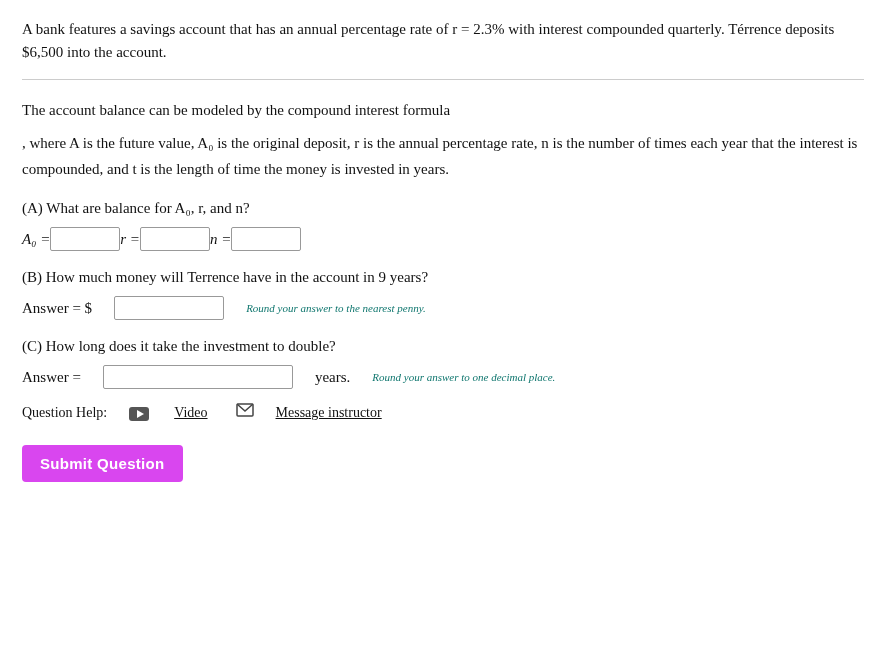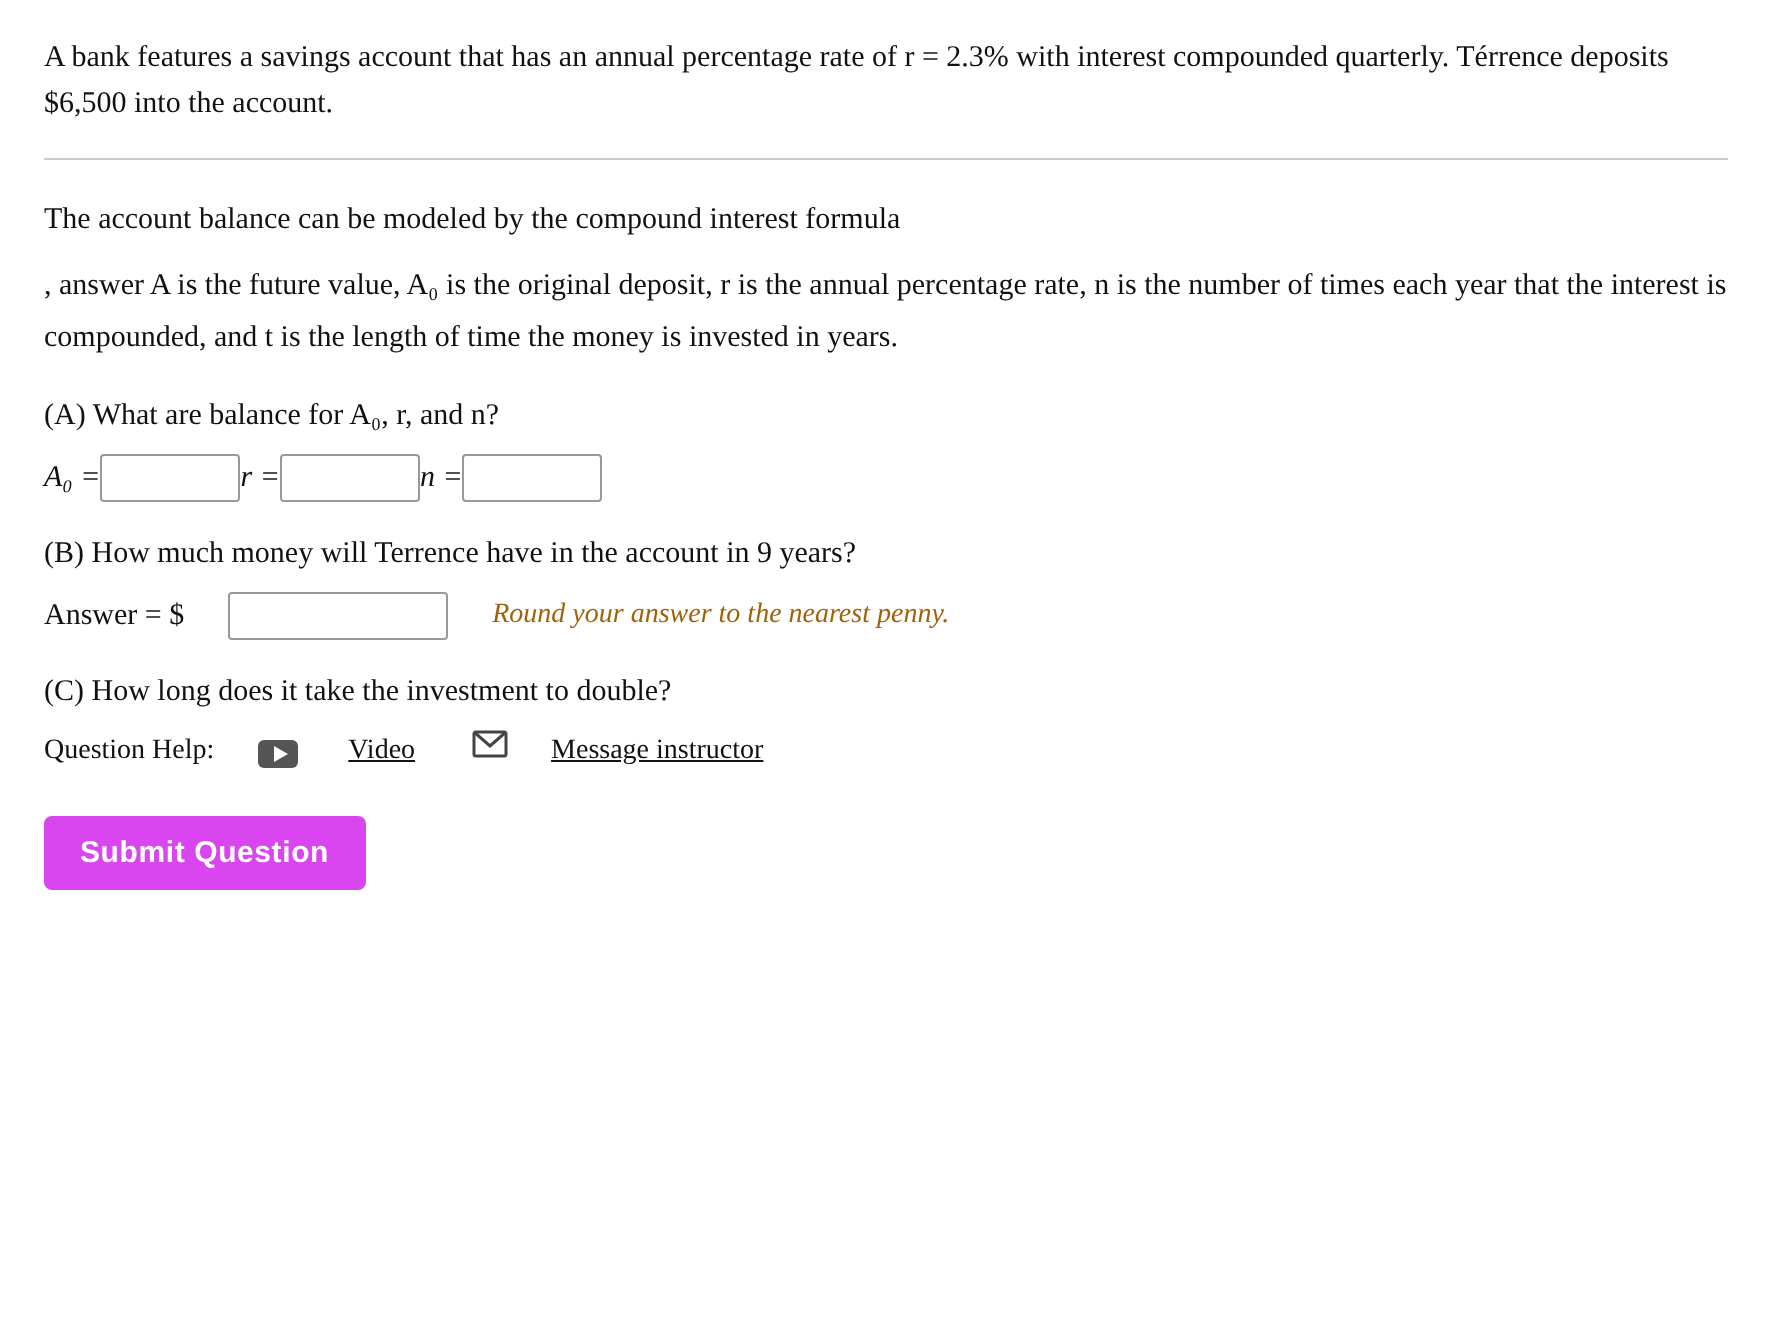--- a/index.html
+++ b/index.html
@@ -60,22 +60,22 @@
     }
     .answer-row {
       display: flex;
       align-items: center;
       gap: 22px;
       margin: 8px 0 14px 0;
       flex-wrap: wrap;
     }
     .italic-note {
       font-style: italic;
-      font-size: 14px;
-      color: #a16207;
+      font-size: 11px;
+      color: #0f766e;
     }
     input[type="text"] {
       border: 1px solid #999;
       border-radius: 2px;
       padding: 3px 5px;
       font-size: 14px;
       font-family: Georgia, serif;
       outline: none;
       background: #fff;
     }
@@ -139,21 +139,21 @@
 </div>
 
 <hr class="divider">
 
 <div class="section">
   <div class="problem-text formula-line">
     <span>The account balance can be modeled by the compound interest formula</span>
   </div>
   <div class="problem-text formula-line">
     
-    <span>, answer A is the future value, A₀ is the original deposit, r is the annual percentage rate, n is the number of times each year that the interest is compounded, and t is the length of time the money is invested in years.</span>
+    <span>, where A is the future value, A₀ is the original deposit, r is the annual percentage rate, n is the number of times each year that the interest is compounded, and t is the length of time the money is invested in years.</span>
   </div>
 </div>
 
 <div class="section">
   <div class="section-label">
     <span>(A)</span>
     <span> </span>
     <span>What are balance for A₀, r, and n?</span>
   </div>
   <div class="input-row">
@@ -179,20 +179,26 @@
     <input type="text" class="medium" placeholder="" aria-label="Answer for part B" style="">
     <span class="italic-note">Round your answer to the nearest penny.</span>
   </div>
 </div>
 
 <div class="section">
   <div class="section-label">
     <span>(C)</span>
     <span> </span>
     <span>How long does it take the investment to double?</span>
+  </div>
+  <div class="answer-row">
+    <span>Answer =</span>
+    <input type="text" class="large" placeholder="" aria-label="Answer for part C" style="">
+    <span>years.</span>
+    <span class="italic-note">Round your answer to one decimal place.</span>
   </div>
 </div>
 
 <div class="question-help">
   <span>Question Help:</span>
   <span class="video-icon" title="Video"></span>
   <a href="#">Video</a>
   <span style="margin-left:6px;">
     <svg width="18" height="14" viewBox="0 0 18 14" fill="none" xmlns="http://www.w3.org/2000/svg">
       <rect x="1" y="1" width="16" height="12" rx="1" stroke="#444" stroke-width="1.5" fill="none"></rect>

